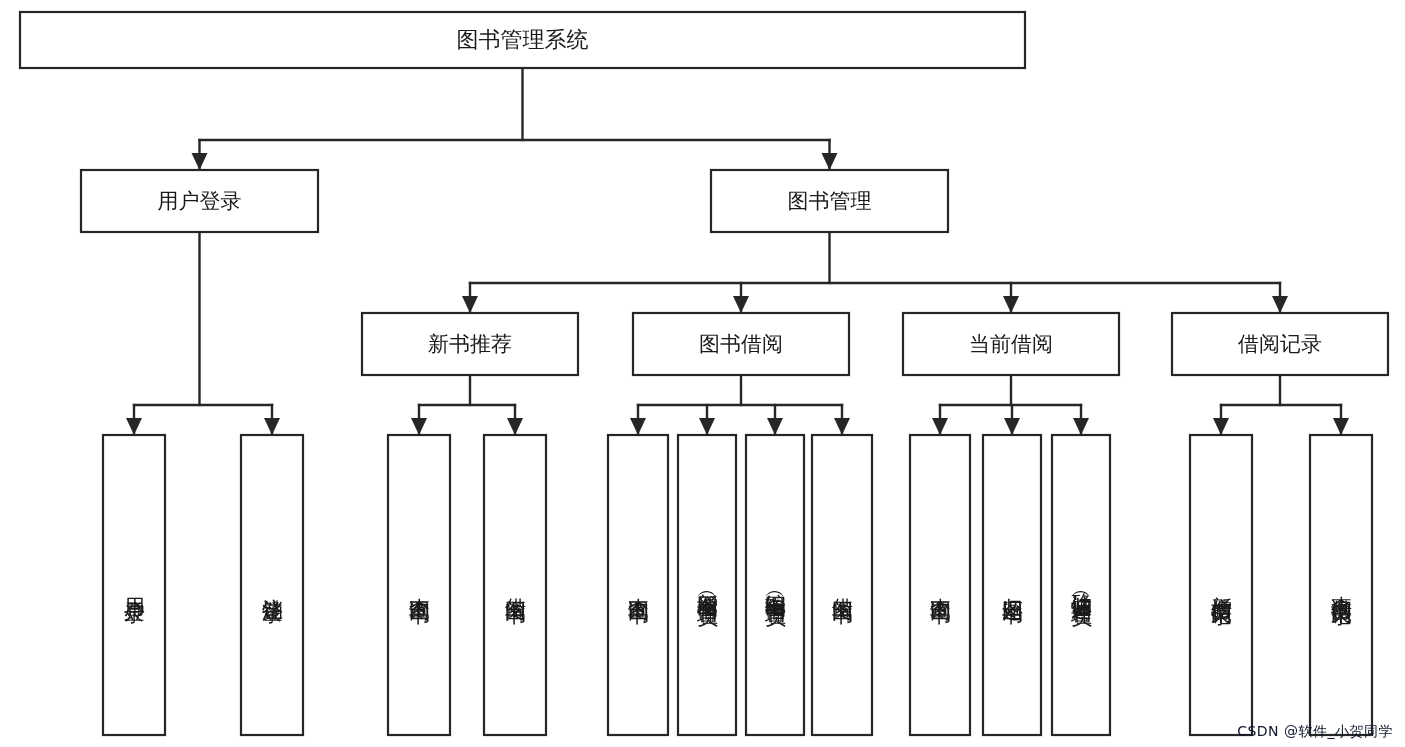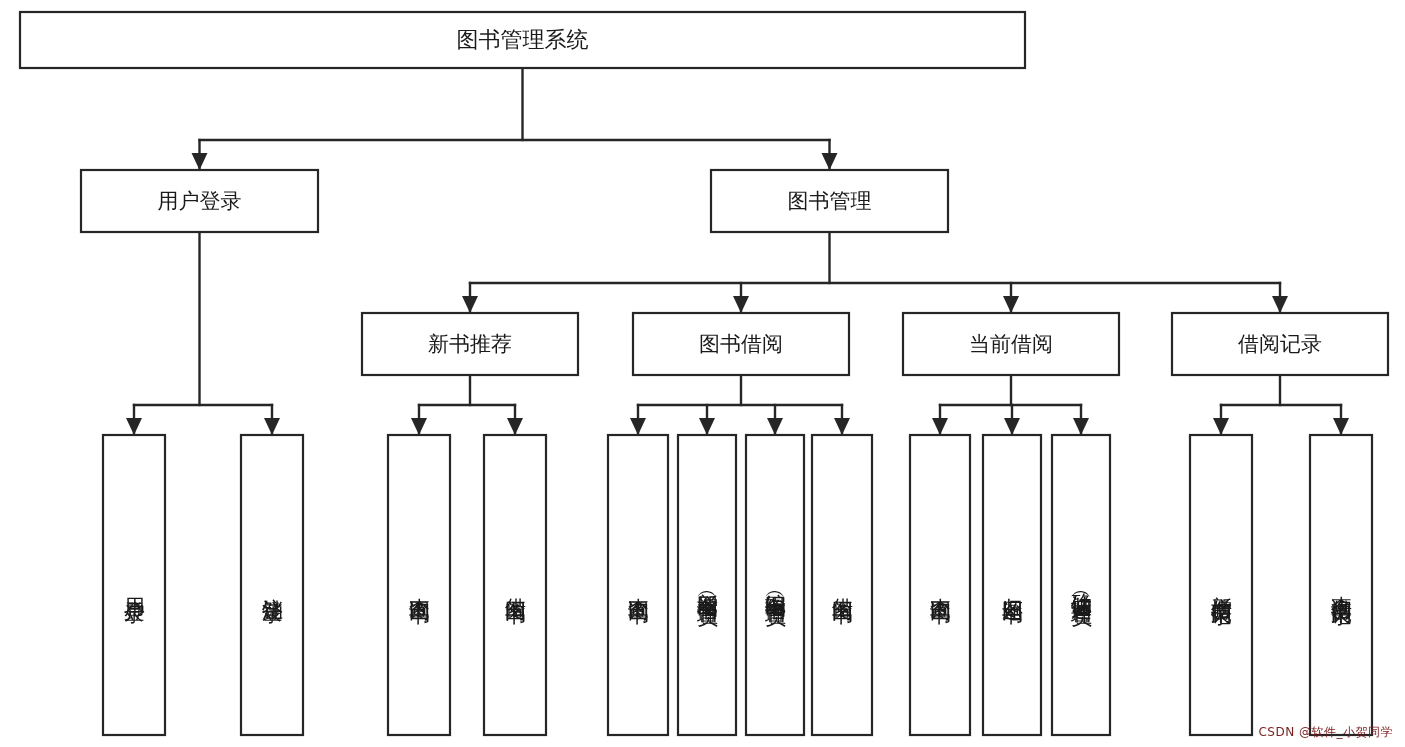--- a/index.html
+++ b/index.html
@@ -68,22 +68,22 @@
     line-height: 1.18;
     letter-spacing: 2px;
     color: #1a1a1a;
     white-space: nowrap;
   }
   .watermark {
     position: absolute;
     right: 12px;
     bottom: 6px;
     font-family: "DejaVu Sans", "Liberation Sans", sans-serif;
-    font-size: 12px;
-    color: #7f1d1d;
+    font-size: 14px;
+    color: #0f172a;
     white-space: nowrap;
     letter-spacing: 0.5px;
   }
 </style>
 </head>
 <body>
 
 <div id="diagram-root">
 
   <svg class="diagram-canvas" viewBox="0 0 1405 747">

